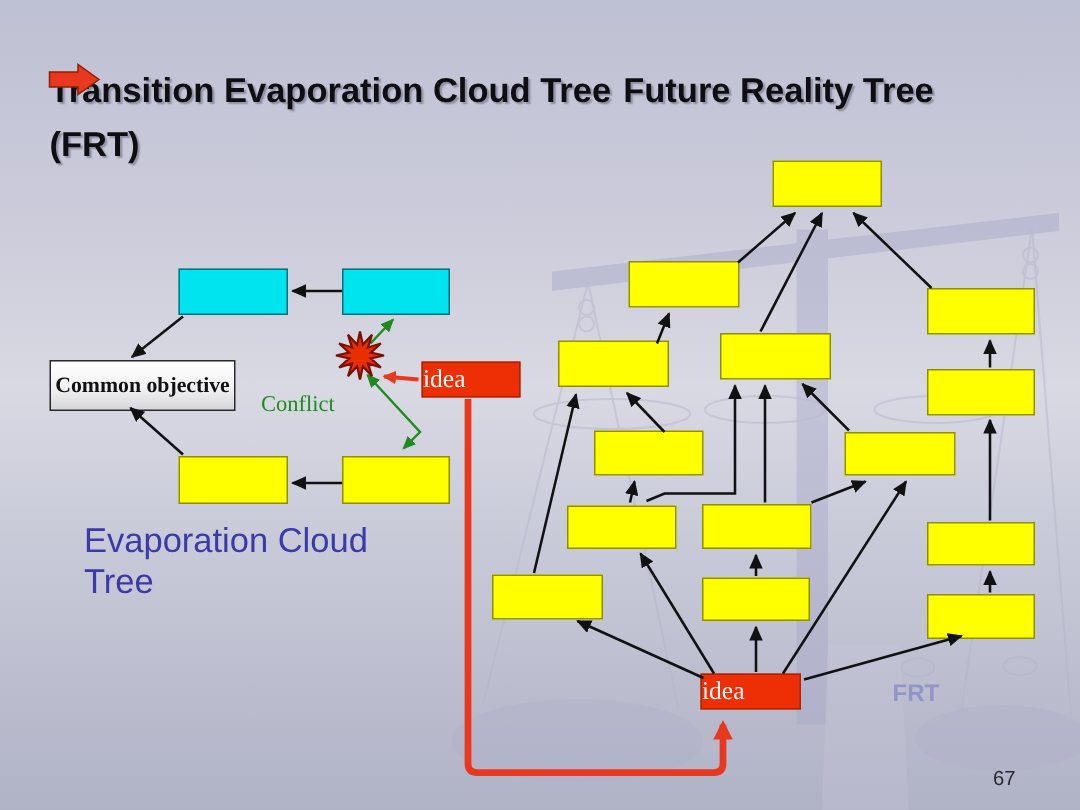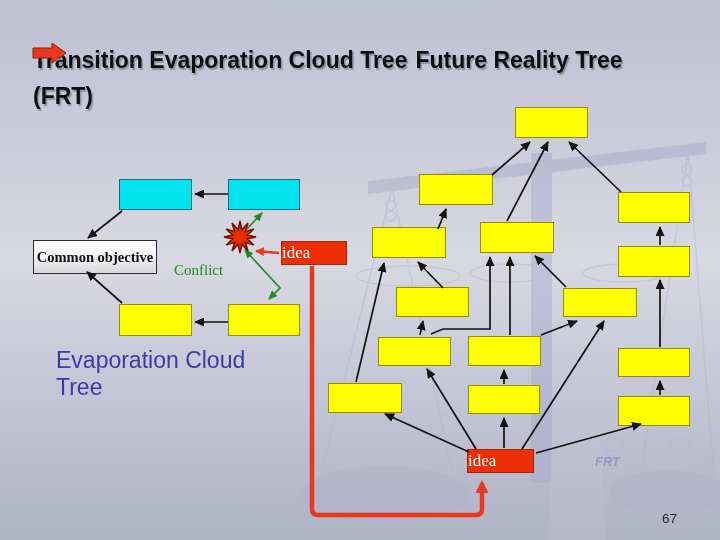--- a/index.html
+++ b/index.html
@@ -22,21 +22,21 @@
     font-family:"Liberation Serif",serif;font-weight:bold;font-size:14.5px;color:#111;}
   .node-idea{background:var(--idea-red,#ee2e04);border:1.5px solid #a82508;
     display:flex;align-items:center;justify-content:flex-start;color:#fff;
     font-family:"Liberation Serif",serif;font-size:17px;}
 
   .conflict-label{position:absolute;left:174px;top:262px;
     font-family:"Liberation Serif",serif;font-size:15px;color:var(--conflict-green,#1f8a1f);}
   .ect-caption{position:absolute;left:56px;top:347px;width:240px;
     font-size:23px;color:var(--caption-blue,#3a3aad);}
   .frt-label{position:absolute;left:595px;top:454px;
-    font-size:13px;font-weight:bold;color:var(--frt-label-purple,#8c8fc7);opacity:.85;font-style:italic;}
+    font-size:16px;font-weight:bold;color:var(--frt-label-purple,#8c8fc7);opacity:.85;}
   .page-number{position:absolute;right:43px;top:511px;font-size:13.5px;color:#2b2b33;margin-left:40px;}
 
   .wm{opacity:.8;}
 </style>
 </head>
 <body>
 
 <div class="slide">
 
   <svg class="layer wm" width="720" height="540" viewBox="0 0 720 540">

